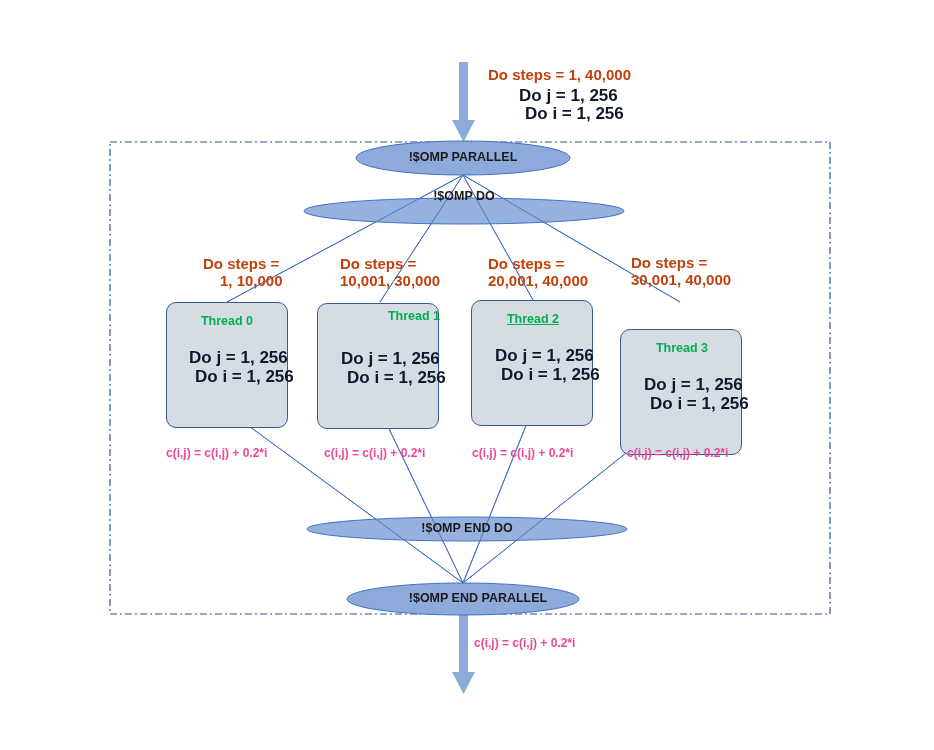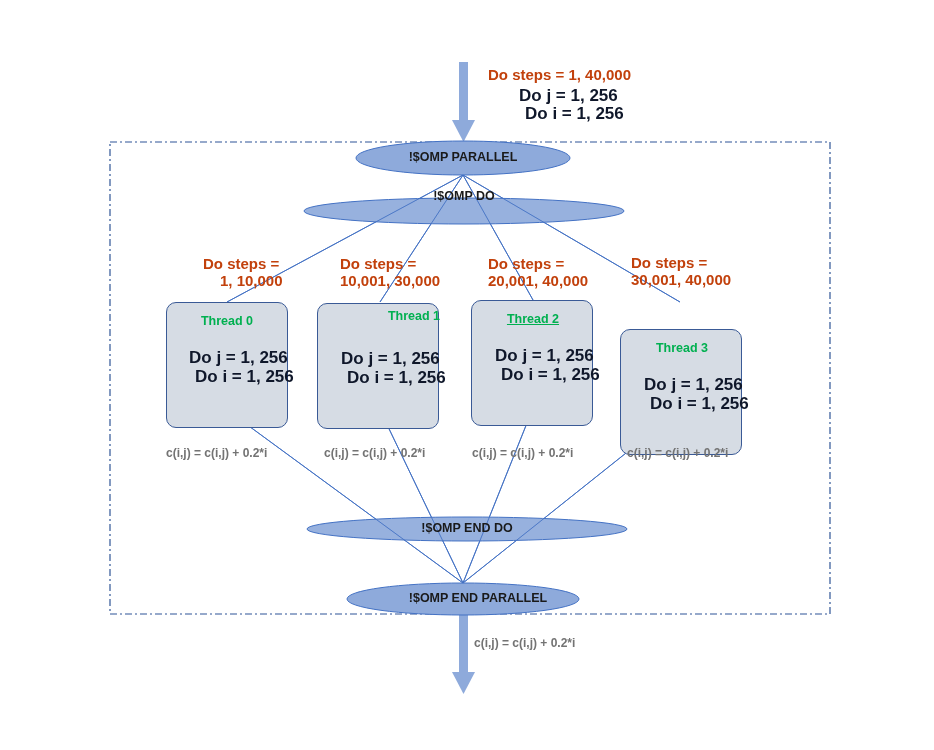--- a/index.html
+++ b/index.html
@@ -3,21 +3,21 @@
 <meta charset="utf-8">
 <style>
   html, body { margin: 0; padding: 0; background: #ffffff; }
   body { width: 934px; height: 750px; position: relative; overflow: hidden;
          font-family: "Liberation Sans", sans-serif; }
   #diagram { position: absolute; left: 0; top: 0; }
   .txt { position: absolute; font-weight: bold; white-space: nowrap; font-family: "Liberation Sans", sans-serif; }
   .red { color: #c2410c; font-size: 15px; }
   .dkgreen { color: #0f172a; font-size: 17px; }
   .green { color: #00b050; font-size: 12.5px; }
-  .cyan { color: #737373; font-size: 12px; }
+  .cyan { color: #ec4899; font-size: 12px; }
   .node-label { color: #1a1a1a; font-size: 12.5px; text-align: center; }
   .thread-box { position: absolute; width: 122px; height: 126px; background: #d6dce4;
                 border: 1.3px solid #3a5a96; border-radius: 10px; box-sizing: border-box; }
 </style>
 </head>
 <body>
 
 <svg id="diagram" width="934" height="750" viewBox="0 0 934 750">
 
   <rect x="110" y="142" width="720" height="472" fill="none" stroke="#2f5597" stroke-width="1.2" stroke-dasharray="7,3,2,3"></rect>

